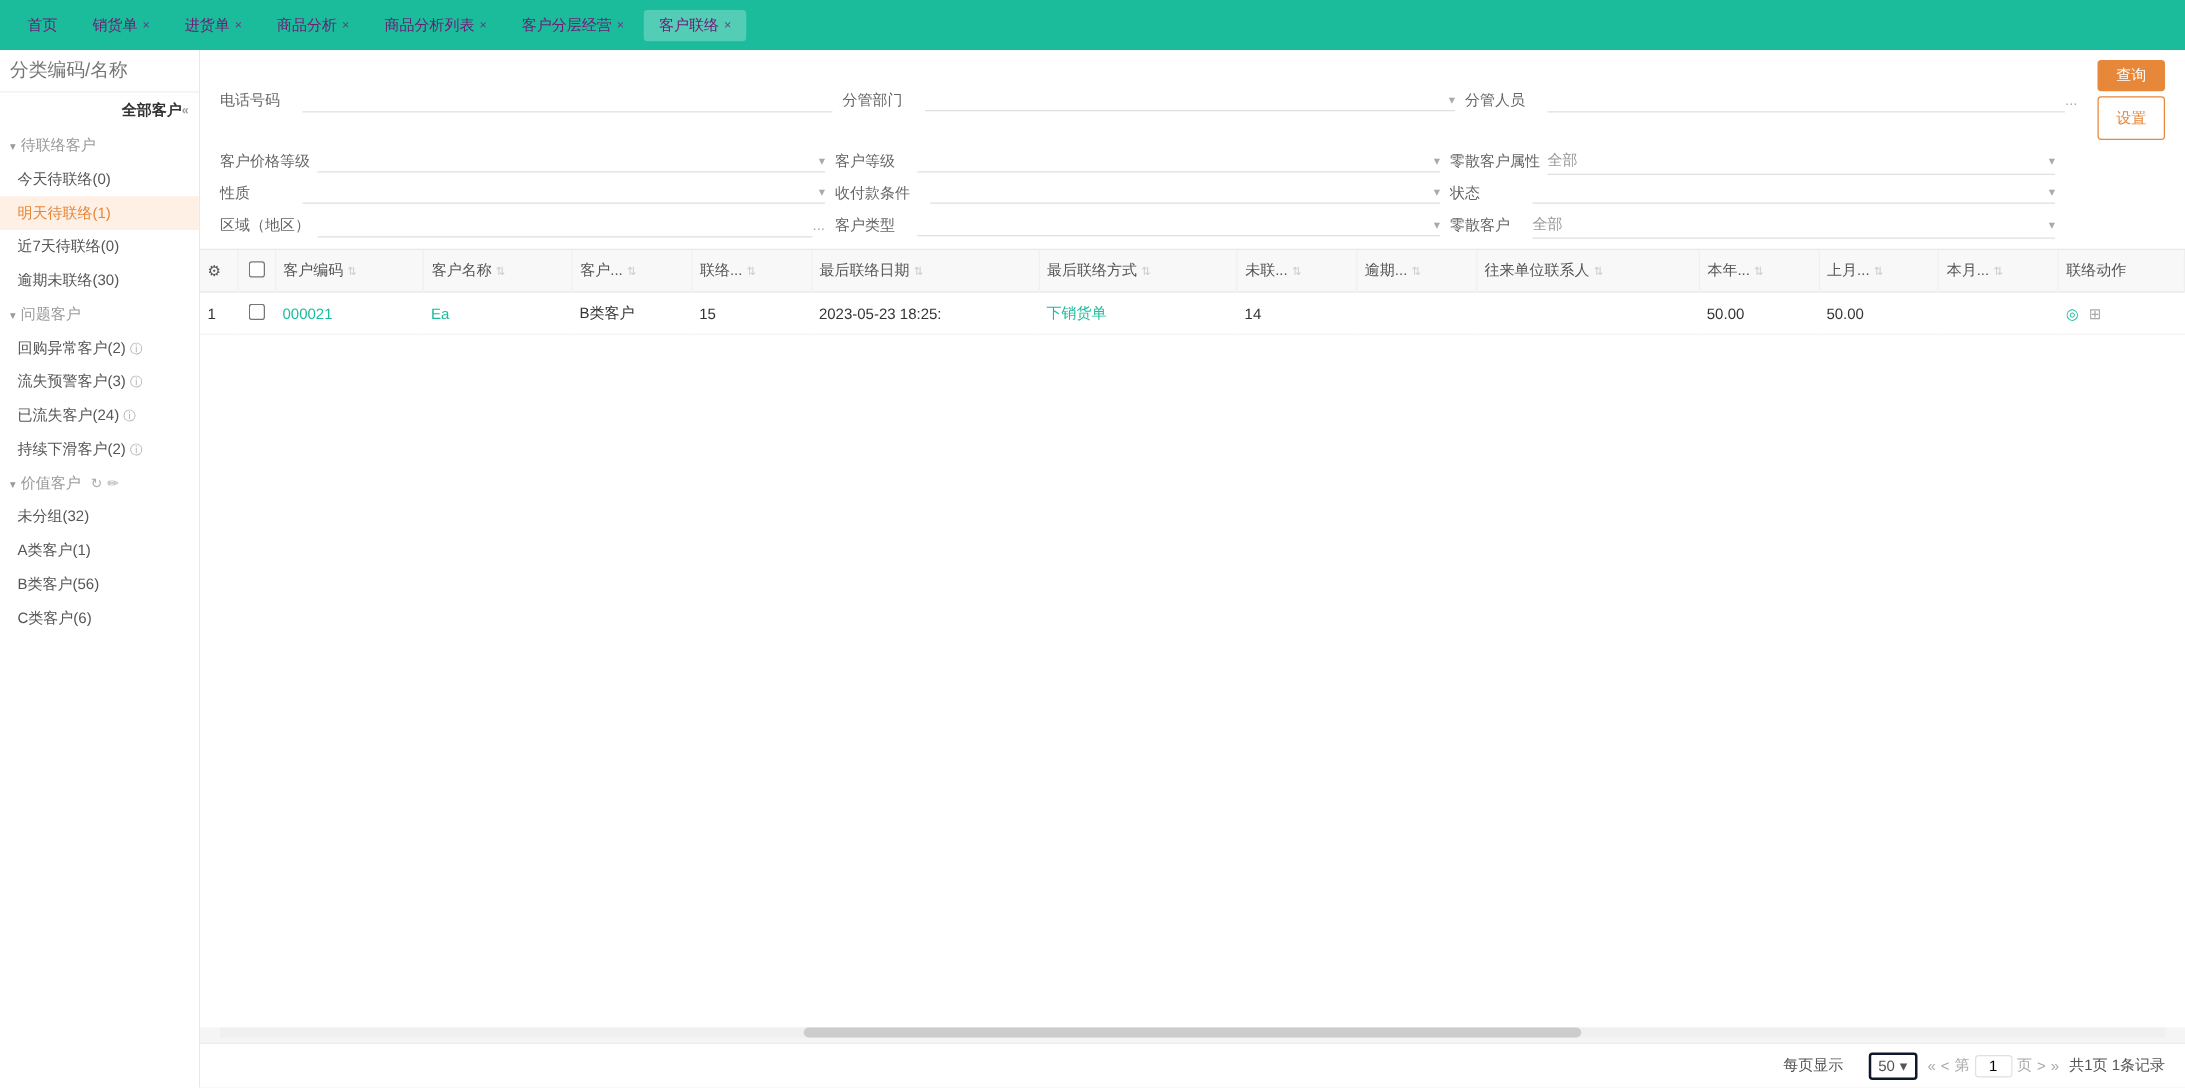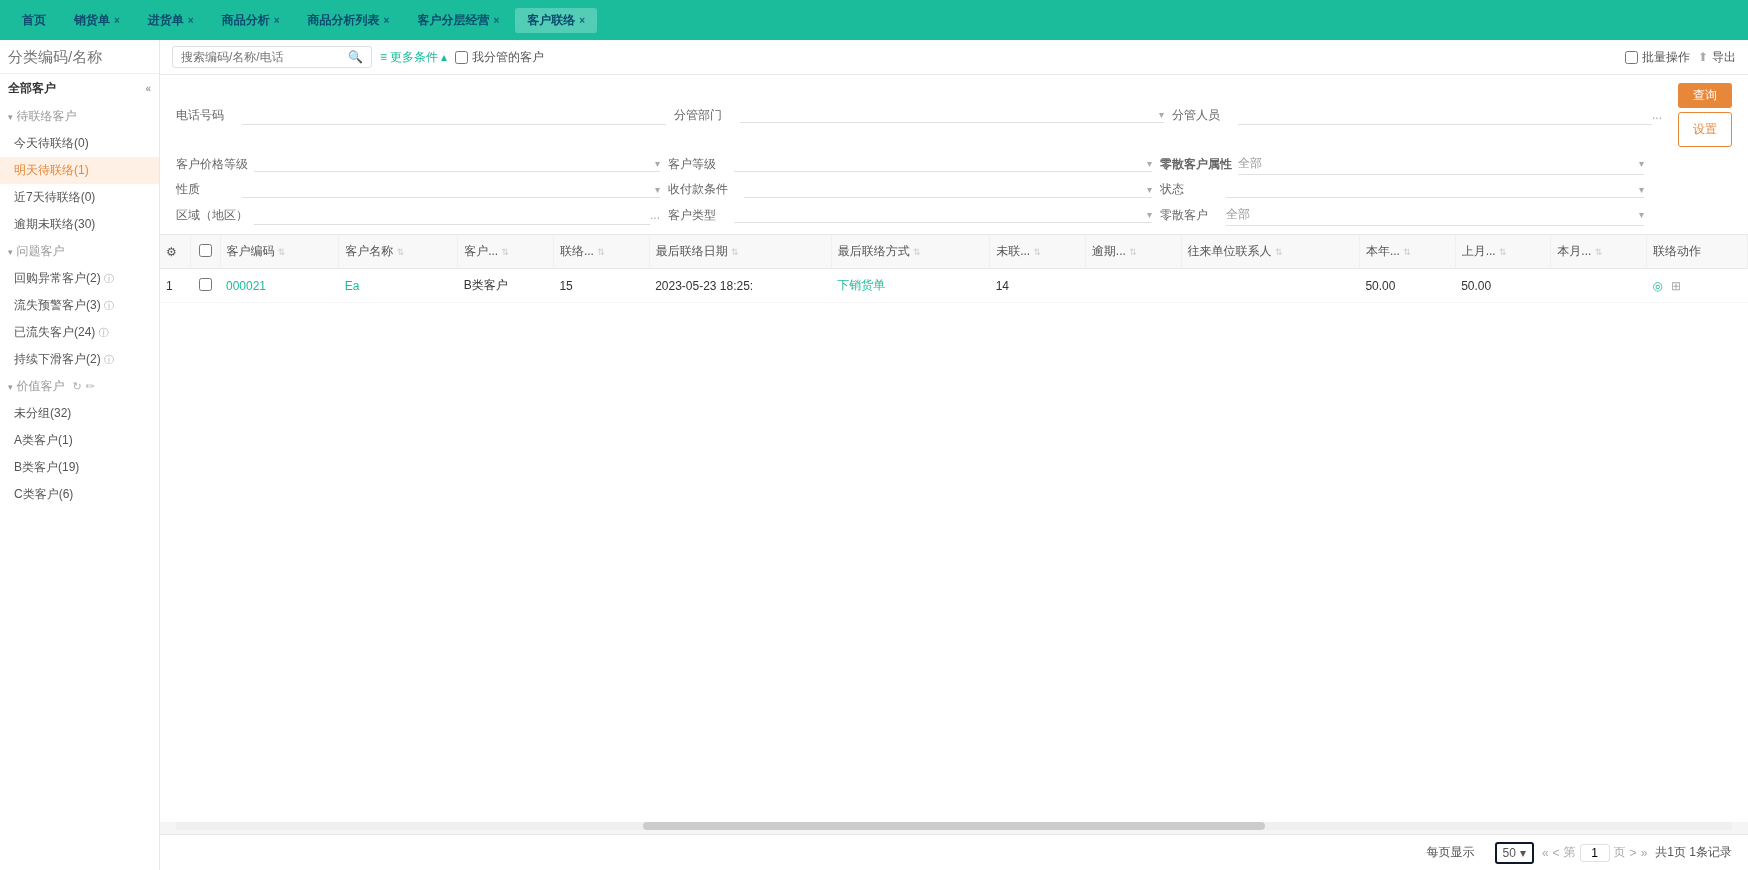--- a/index.html
+++ b/index.html
@@ -8,26 +8,26 @@
     
     .top-nav {
       height: 40px;
       background: #1abc9c;
       display: flex;
       align-items: center;
       padding: 0 10px;
       gap: 4px;
     }
     .nav-item {
-      color: #0c4a6e;
+      color: #701a75;
       padding: 4px 12px;
       cursor: pointer;
       border-radius: 3px;
       white-space: nowrap;
-      display: flex; align-items: center; gap: 4px; font-weight: bold;
+      display: flex; align-items: center; gap: 4px;
     }
     .nav-item.active { background: rgba(255,255,255,0.25); }
     .nav-item .close-x { font-size: 10px; opacity: 0.8; }
 
     
     .main-layout {
       display: flex;
       height: calc(870px - 40px);
     }
 
@@ -49,21 +49,21 @@
     .sidebar-search input {
       flex: 1;
       border: none;
       outline: none;
       font-size: 15px;
       color: #999;
     }
     .sidebar-section-title {
       display: flex;
       align-items: center;
-      justify-content: space-between;
+      justify-content: flex-end;
       padding: 6px 8px;
       font-weight: bold;
       color: #333;
       cursor: pointer;
     }
     .sidebar-section-title .collapse-icon { color: #999; font-size: 10px; }
     .sidebar-item {
       padding: 5px 8px 5px 14px;
       color: #555;
       cursor: pointer;
@@ -344,54 +344,29 @@
       <span style="color:#aaa; cursor:pointer; font-size:11px;">✏</span>
     </div>
 
     <div class="sidebar-item">
       <span>未分组(32)</span>
     </div>
     <div class="sidebar-item">
       <span>A类客户(1)</span>
     </div>
     <div class="sidebar-item">
-      <span>B类客户(19)</span>
+      <span>B类客户(56)</span>
     </div>
     <div class="sidebar-item">
       <span>C类客户(6)</span>
     </div>
   </aside>
 
   <div class="content-area">
 
-    <div class="filter-toolbar">
-      <div class="search-input-wrap">
-        <input type="text" placeholder="搜索编码/名称/电话" style="">
-        <span style="color:#aaa; cursor:pointer;">🔍</span>
-      </div>
-      <div class="more-conditions">
-        <span style="color:#1abc9c;">≡</span>
-        <span>更多条件</span>
-        <span>▴</span>
-      </div>
-      <div class="my-customers">
-        <input type="checkbox" style="">
-        <span>我分管的客户</span>
-      </div>
-      <div class="toolbar-right">
-        <div class="batch-op">
-          <input type="checkbox" style="accent-color: rgb(26, 188, 156);">
-          <span>批量操作</span>
-        </div>
-        <div class="export-btn">
-          <span style="color:#aaa;">⬆</span>
-          <span>导出</span>
-        </div>
-      </div>
-    </div>
 
     <div class="filter-panel">
 
       <div class="filter-row">
         <div class="filter-field">
           <span class="filter-label">电话号码</span>
           <input class="filter-input" type="text" style="">
         </div>
         <div class="filter-field">
           <span class="filter-label">分管部门</span>
@@ -420,21 +395,21 @@
           </div>
         </div>
         <div class="filter-field">
           <span class="filter-label">客户等级</span>
           <div class="filter-select">
             <span></span>
             <span class="chevron">▾</span>
           </div>
         </div>
         <div class="filter-field">
-          <span class="filter-label" style="white-space:nowrap;min-width:70px;font-weight:bold;">零散客户属性</span>
+          <span class="filter-label" style="white-space:nowrap;min-width:70px;">零散客户属性</span>
           <div class="filter-select">
             <span>全部</span>
             <span class="chevron">▾</span>
           </div>
         </div>
         <div style="width:80px;"></div>
       </div>
 
       <div class="filter-row">
         <div class="filter-field">

